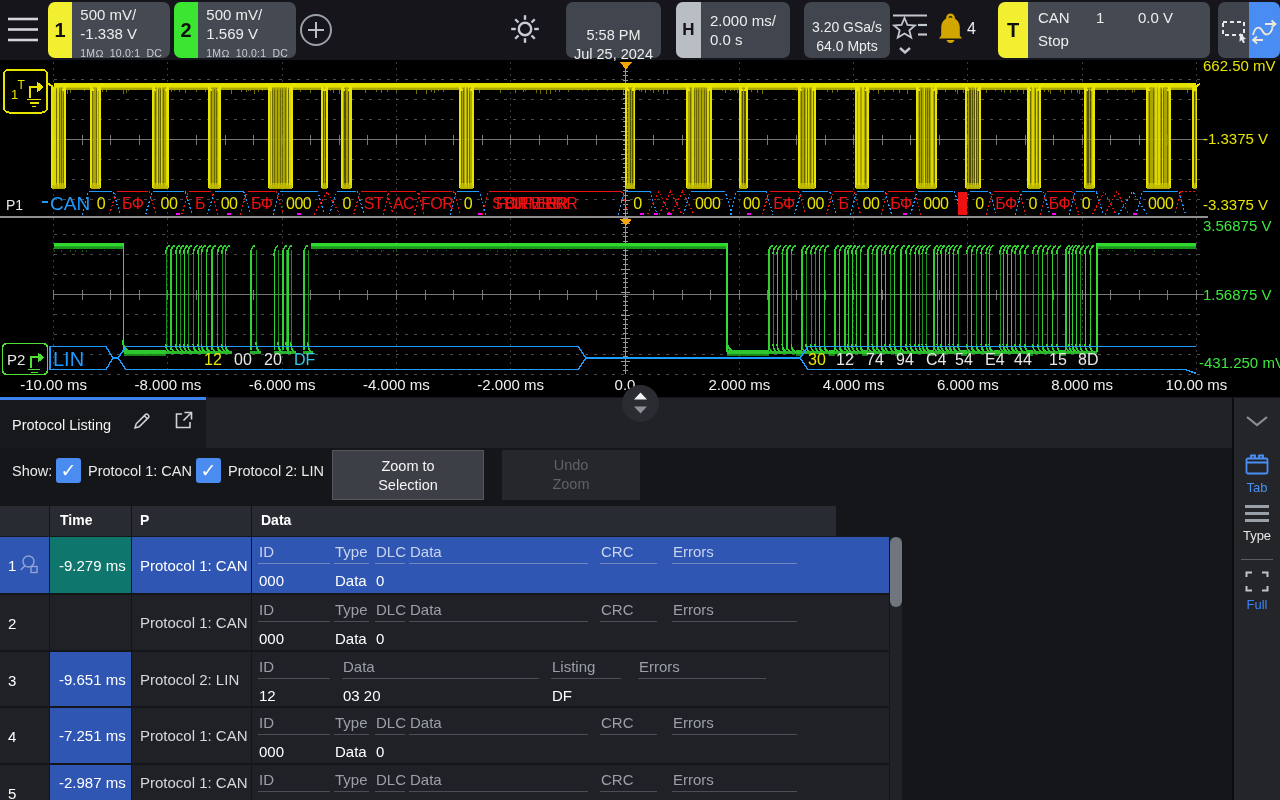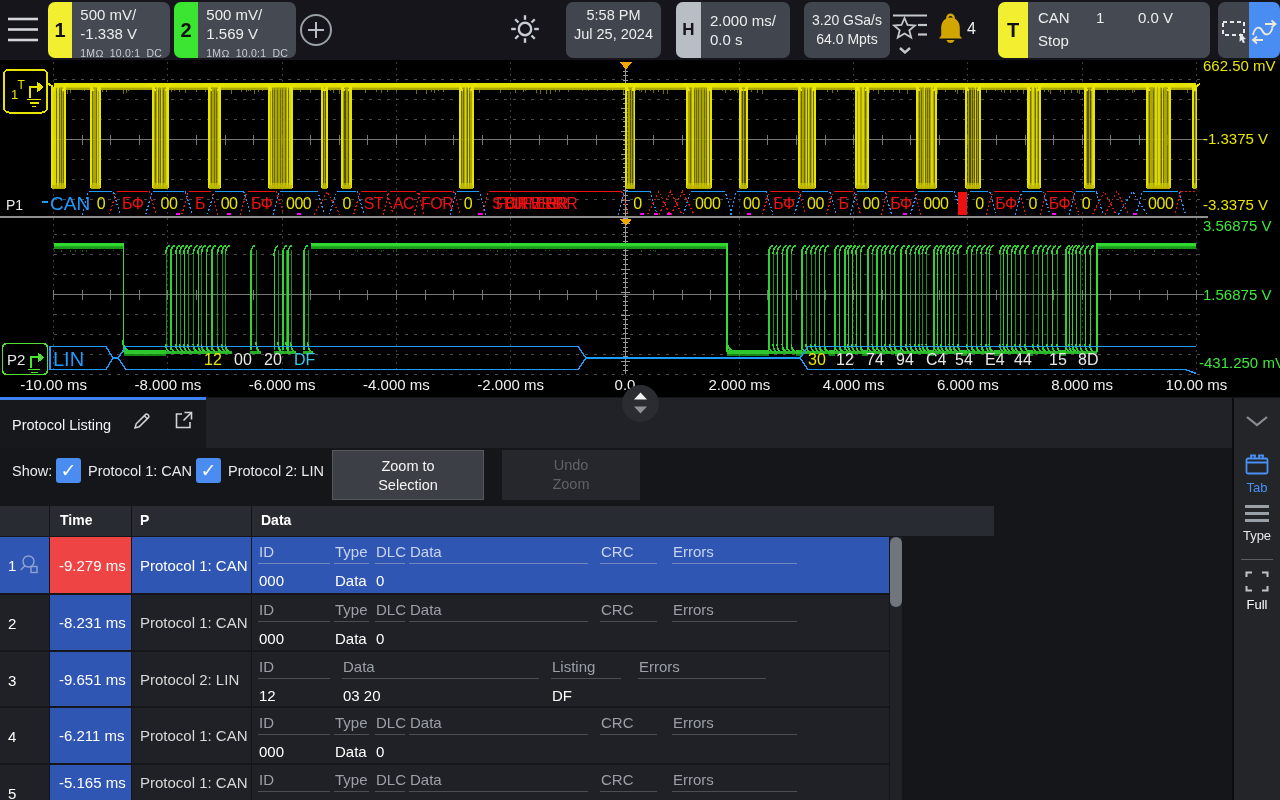--- a/index.html
+++ b/index.html
@@ -8,21 +8,21 @@
 #topbar{position:absolute;left:0;top:0;width:1280px;height:60px;background:#15151b}
 .chbtn{position:absolute;top:2px;height:56px;border-radius:7px;overflow:hidden;display:flex}
 .chstrip{width:32px;height:56px;display:flex;align-items:center;justify-content:center;font-size:20px;font-weight:bold;color:#111}
 .chbody{background:#454a52;height:56px;padding:4px 8px 0 8px;color:#eceded;font-size:15px;line-height:18.5px;white-space:nowrap}
 .chsub{font-size:10.5px;color:#c9cbd0;margin-top:1px;letter-spacing:.2px}
 .box{position:absolute;top:2px;height:56px;border-radius:7px;background:#41454d;color:#eceded;font-size:14.5px}
 
 #panel{position:absolute;left:0;top:397px;width:1280px;height:403px;background:#15161a}
 #tabstrip{position:absolute;left:206px;top:1px;width:1026px;height:50px;background:#212227}
 #activetab{position:absolute;left:0;top:0;width:206px;height:51px;background:#17181c;border-top:3px solid #3c82f0}
-#thead{position:absolute;left:0;top:109px;width:994px;height:30px;background:#282b31;color:#fff;font-size:14px;font-weight:bold}
+#thead{position:absolute;left:0;top:109px;width:836px;height:30px;background:#282b31;color:#fff;font-size:14px;font-weight:bold}
 .hsep{position:absolute;top:0;width:1px;height:30px;background:#131418}
 .row{position:absolute;left:0;width:889px;background:#1f2126}
 .numc{position:absolute;left:0;top:0;width:49px;height:100%;color:#fff;font-size:15px}
 .timec{position:absolute;left:50px;top:0;width:81px;height:100%;background:#3056b4;color:#fff;font-size:15px;display:flex;align-items:center;padding-left:9px}
 .pc{position:absolute;left:132px;top:0;width:119px;height:100%;color:#d8d8d8;font-size:15px;display:flex;align-items:center;padding-left:8px}
 .dc{position:absolute;left:252px;top:0;right:0;height:100%;font-size:15px}
 .dl{position:absolute;color:#9ba0a8}
 .dv{position:absolute;color:#fff}
 .du{position:absolute;height:1px;background:#4a4e55}
 .selrow .dl{color:#c9d4f0}
@@ -1228,26 +1228,26 @@
           <line x1="0" y1="-9.2" x2="0" y2="-13.8" transform="rotate(0)"></line>
           <line x1="0" y1="-9.2" x2="0" y2="-13.8" transform="rotate(45)"></line>
           <line x1="0" y1="-9.2" x2="0" y2="-13.8" transform="rotate(90)"></line>
           <line x1="0" y1="-9.2" x2="0" y2="-13.8" transform="rotate(135)"></line>
           <line x1="0" y1="-9.2" x2="0" y2="-13.8" transform="rotate(180)"></line>
           <line x1="0" y1="-9.2" x2="0" y2="-13.8" transform="rotate(225)"></line>
           <line x1="0" y1="-9.2" x2="0" y2="-13.8" transform="rotate(270)"></line>
           <line x1="0" y1="-9.2" x2="0" y2="-13.8" transform="rotate(315)"></line>
         </g>
       </svg>
-      <div class="box" style="left:566px;width:95px;text-align:center;padding-top:4px;line-height:19px">5:58 PM<br>Jul 25, 2024</div>
+      <div class="box" style="left:566px;width:95px;text-align:center;padding-top:24px;line-height:19px">5:58 PM<br>Jul 25, 2024</div>
       <div class="box" style="left:676px;width:114px;display:flex;overflow:hidden">
         <div style="width:25px;background:#b9bdc4;color:#15151b;font-weight:bold;font-size:17px;display:flex;align-items:center;justify-content:center">H</div>
         <div style="padding:9px 0 4px 9px;line-height:19px;font-size:15px">2.000 ms/<br>0.0 s</div>
       </div>
-      <div class="box" style="left:804px;width:86px;text-align:center;padding-top:9px;line-height:19px;font-size:14px">3.20 GSa/s<br>64.0 Mpts</div>
+      <div class="box" style="left:804px;width:86px;text-align:center;padding-top:16px;line-height:19px;font-size:14px">3.20 GSa/s<br>64.0 Mpts</div>
       <svg class="abs" style="left:892px;top:10px" width="40" height="44">
         <g stroke="#c3c7cd" stroke-width="2.2" fill="none">
 <line x1="1" y1="5.5" x2="35" y2="5.5"></line>
           <line x1="26" y1="15" x2="35" y2="15"></line>
           <line x1="26" y1="24.5" x2="35" y2="24.5"></line>
 <path d="M12.5 8 L15.5 15 L23 15.5 L17.3 20.3 L19.2 27.6 L12.5 23.6 L5.8 27.6 L7.7 20.3 L2 15.5 L9.5 15 Z" stroke-width="1.8"></path>
 <path d="M8 38 L13 42.5 L18 38" stroke-width="2.4"></path>
         </g>
       </svg>
       <svg class="abs" style="left:936px;top:11px" width="32" height="36">
@@ -1321,21 +1321,21 @@
 <div class="numc">
           <span style="position:absolute;left:8px;top:20px">1</span>
           <svg style="position:absolute;left:20px;top:18px" width="20" height="20">
             <g stroke="#8fa3d4" stroke-width="1.4" fill="none">
               <circle cx="8.5" cy="6.5" r="5.5"></circle>
               <line x1="4.8" y1="10.8" x2="0.8" y2="15"></line>
               <rect x="11" y="11.5" width="6" height="6"></rect>
             </g>
           </svg>
         </div>
-<div class="timec" style="background:#ef4444;">-9.279 ms</div>
+<div class="timec" style="background:#0f766e;">-9.279 ms</div>
 <div class="pc">Protocol 1: CAN</div>
 <div class="dc">
           <div class="dl" style="left:7px;top:6px">ID</div>
           <div class="du" style="left:6px;top:26px;width:72px"></div>
           <div class="dl" style="left:83px;top:6px">Type</div>
           <div class="du" style="left:82px;top:26px;width:35px"></div>
           <div class="dl" style="left:124px;top:6px">DLC</div>
           <div class="du" style="left:123px;top:26px;width:30px"></div>
           <div class="dl" style="left:158px;top:6px">Data</div>
           <div class="du" style="left:157px;top:26px;width:179px"></div>
@@ -1348,21 +1348,20 @@
           <div class="dv" style="left:124px;top:35px">0</div>
         </div>
 <div style="position:absolute;left:49px;top:0;width:1px;height:100%;background:#14151a"></div>
 <div style="position:absolute;left:131px;top:0;width:1px;height:100%;background:#14151a"></div>
 <div style="position:absolute;left:251px;top:0;width:1px;height:100%;background:#14151a"></div>
 </div>
       <div class="row" style="top:198px;height:55px;">
 <div class="numc">
           <span style="position:absolute;left:8px;top:20px">2</span>
         </div>
-<div class="timec" style="">-8.231 ms</div>
 <div class="pc">Protocol 1: CAN</div>
 <div class="dc">
           <div class="dl" style="left:7px;top:6px">ID</div>
           <div class="du" style="left:6px;top:26px;width:72px"></div>
           <div class="dl" style="left:83px;top:6px">Type</div>
           <div class="du" style="left:82px;top:26px;width:35px"></div>
           <div class="dl" style="left:124px;top:6px">DLC</div>
           <div class="du" style="left:123px;top:26px;width:30px"></div>
           <div class="dl" style="left:158px;top:6px">Data</div>
           <div class="du" style="left:157px;top:26px;width:179px"></div>
@@ -1398,21 +1397,21 @@
           <div class="dv" style="left:300px;top:35px">DF</div>
         </div>
 <div style="position:absolute;left:49px;top:0;width:1px;height:100%;background:#14151a"></div>
 <div style="position:absolute;left:131px;top:0;width:1px;height:100%;background:#14151a"></div>
 <div style="position:absolute;left:251px;top:0;width:1px;height:100%;background:#14151a"></div>
 </div>
       <div class="row" style="top:311px;height:55px;">
 <div class="numc">
           <span style="position:absolute;left:8px;top:20px">4</span>
         </div>
-<div class="timec" style="">-6.211 ms</div>
+<div class="timec" style="">-7.251 ms</div>
 <div class="pc">Protocol 1: CAN</div>
 <div class="dc">
           <div class="dl" style="left:7px;top:6px">ID</div>
           <div class="du" style="left:6px;top:26px;width:72px"></div>
           <div class="dl" style="left:83px;top:6px">Type</div>
           <div class="du" style="left:82px;top:26px;width:35px"></div>
           <div class="dl" style="left:124px;top:6px">DLC</div>
           <div class="du" style="left:123px;top:26px;width:30px"></div>
           <div class="dl" style="left:158px;top:6px">Data</div>
           <div class="du" style="left:157px;top:26px;width:179px"></div>
@@ -1425,21 +1424,21 @@
           <div class="dv" style="left:124px;top:35px">0</div>
         </div>
 <div style="position:absolute;left:49px;top:0;width:1px;height:100%;background:#14151a"></div>
 <div style="position:absolute;left:131px;top:0;width:1px;height:100%;background:#14151a"></div>
 <div style="position:absolute;left:251px;top:0;width:1px;height:100%;background:#14151a"></div>
 </div>
       <div class="row" style="top:368px;height:35px;">
 <div class="numc">
           <span style="position:absolute;left:8px;top:20px">5</span>
         </div>
-<div class="timec" style="">-5.165 ms</div>
+<div class="timec" style="">-2.987 ms</div>
 <div class="pc">Protocol 1: CAN</div>
 <div class="dc">
           <div class="dl" style="left:7px;top:6px">ID</div>
           <div class="du" style="left:6px;top:26px;width:72px"></div>
           <div class="dl" style="left:83px;top:6px">Type</div>
           <div class="du" style="left:82px;top:26px;width:35px"></div>
           <div class="dl" style="left:124px;top:6px">DLC</div>
           <div class="du" style="left:123px;top:26px;width:30px"></div>
           <div class="dl" style="left:158px;top:6px">Data</div>
           <div class="du" style="left:157px;top:26px;width:179px"></div>
@@ -1472,20 +1471,20 @@
               <line x1="0" y1="16.5" x2="24" y2="16.5"></line>
             </g>
           </svg>
 <div class="sbl" style="color:#e8e8e8">Type</div></div>
 <div style="margin:16px 7px 0 7px;border-top:1px solid #5a5e64"></div>
 <div style="margin-top:11px"><svg width="24" height="21">
             <g stroke="#c0c4ca" stroke-width="2" fill="none">
               <path d="M1.5 6 L1.5 1.5 L7 1.5 M17 1.5 L22.5 1.5 L22.5 6 M22.5 15 L22.5 19.5 L17 19.5 M7 19.5 L1.5 19.5 L1.5 15"></path>
             </g>
           </svg>
-<div class="sbl" style="color:#ffffff">Full</div></div>
+<div class="sbl" style="color:#3b82f6">Full</div></div>
 </div>
     </div>
     <div class="abs" style="left:622px;top:385px;width:37px;height:37px;border-radius:50%;background:#2a2c32"></div>
 <svg class="abs" style="left:622px;top:385px" width="37" height="37">
       <path d="M12 14.5 L18.5 7.5 L25 14.5 Z" fill="#f2f2f2"></path>
       <path d="M12 21.5 L18.5 28.5 L25 21.5 Z" fill="#8d9197"></path>
     </svg>
 </div>
 </body></html>

